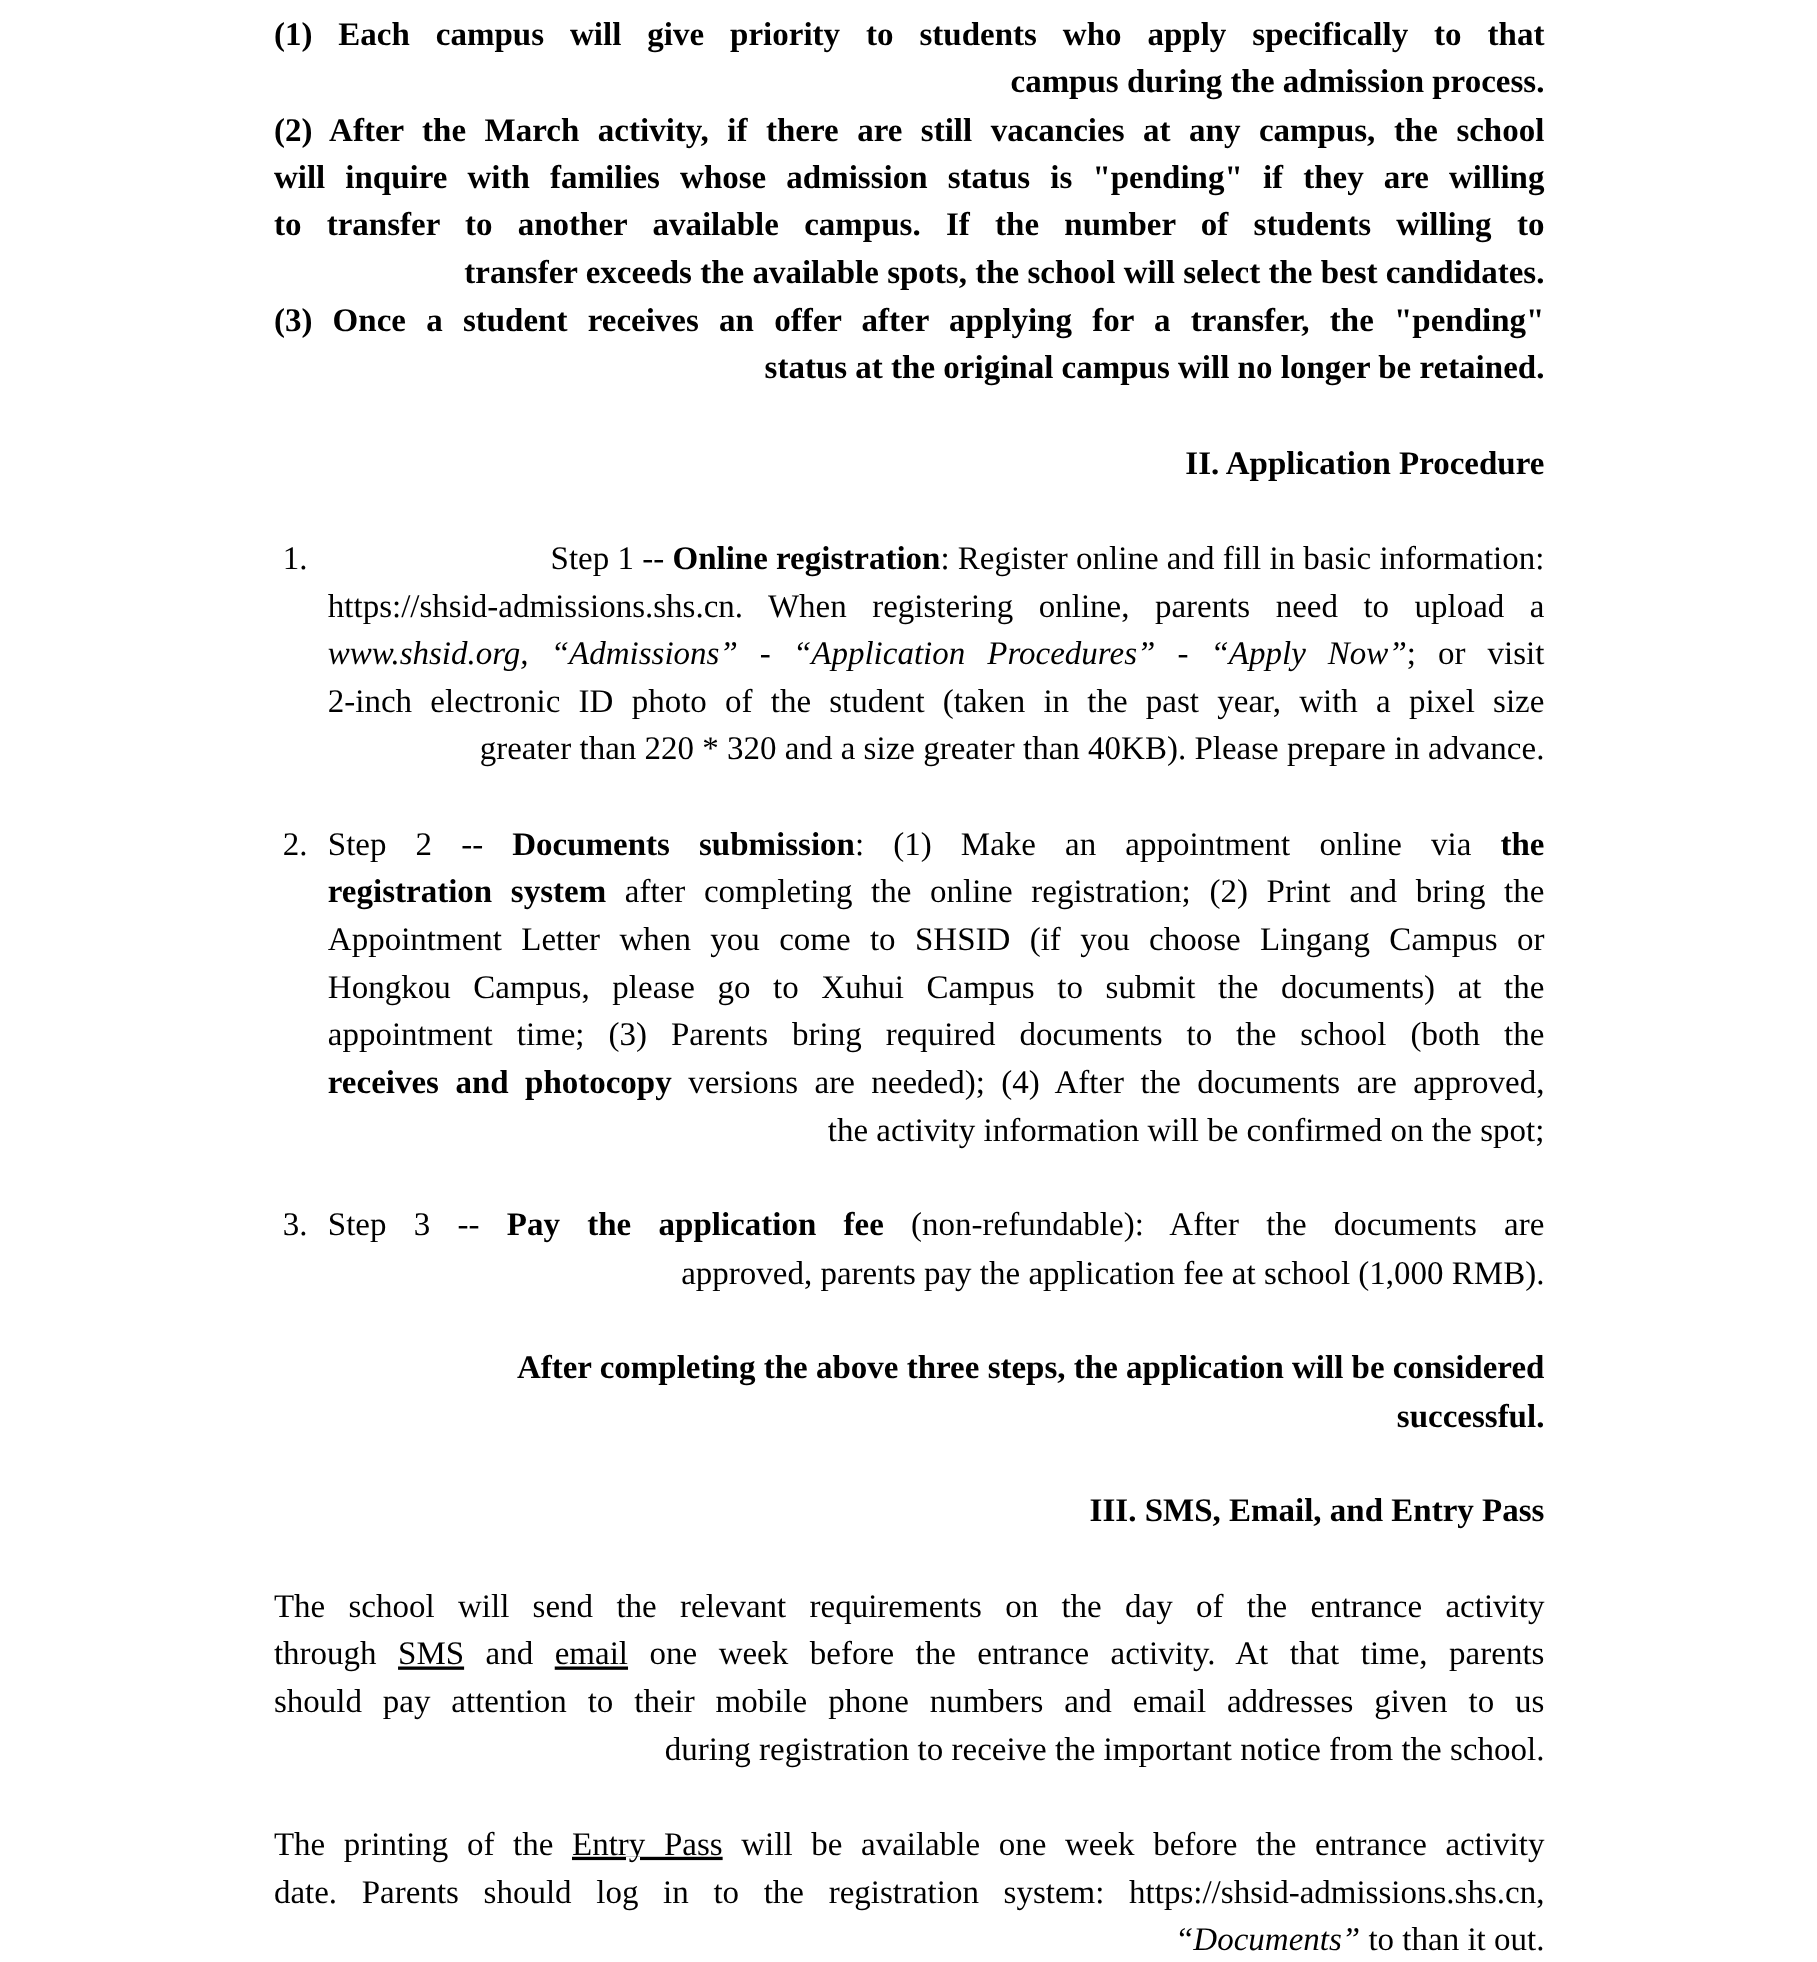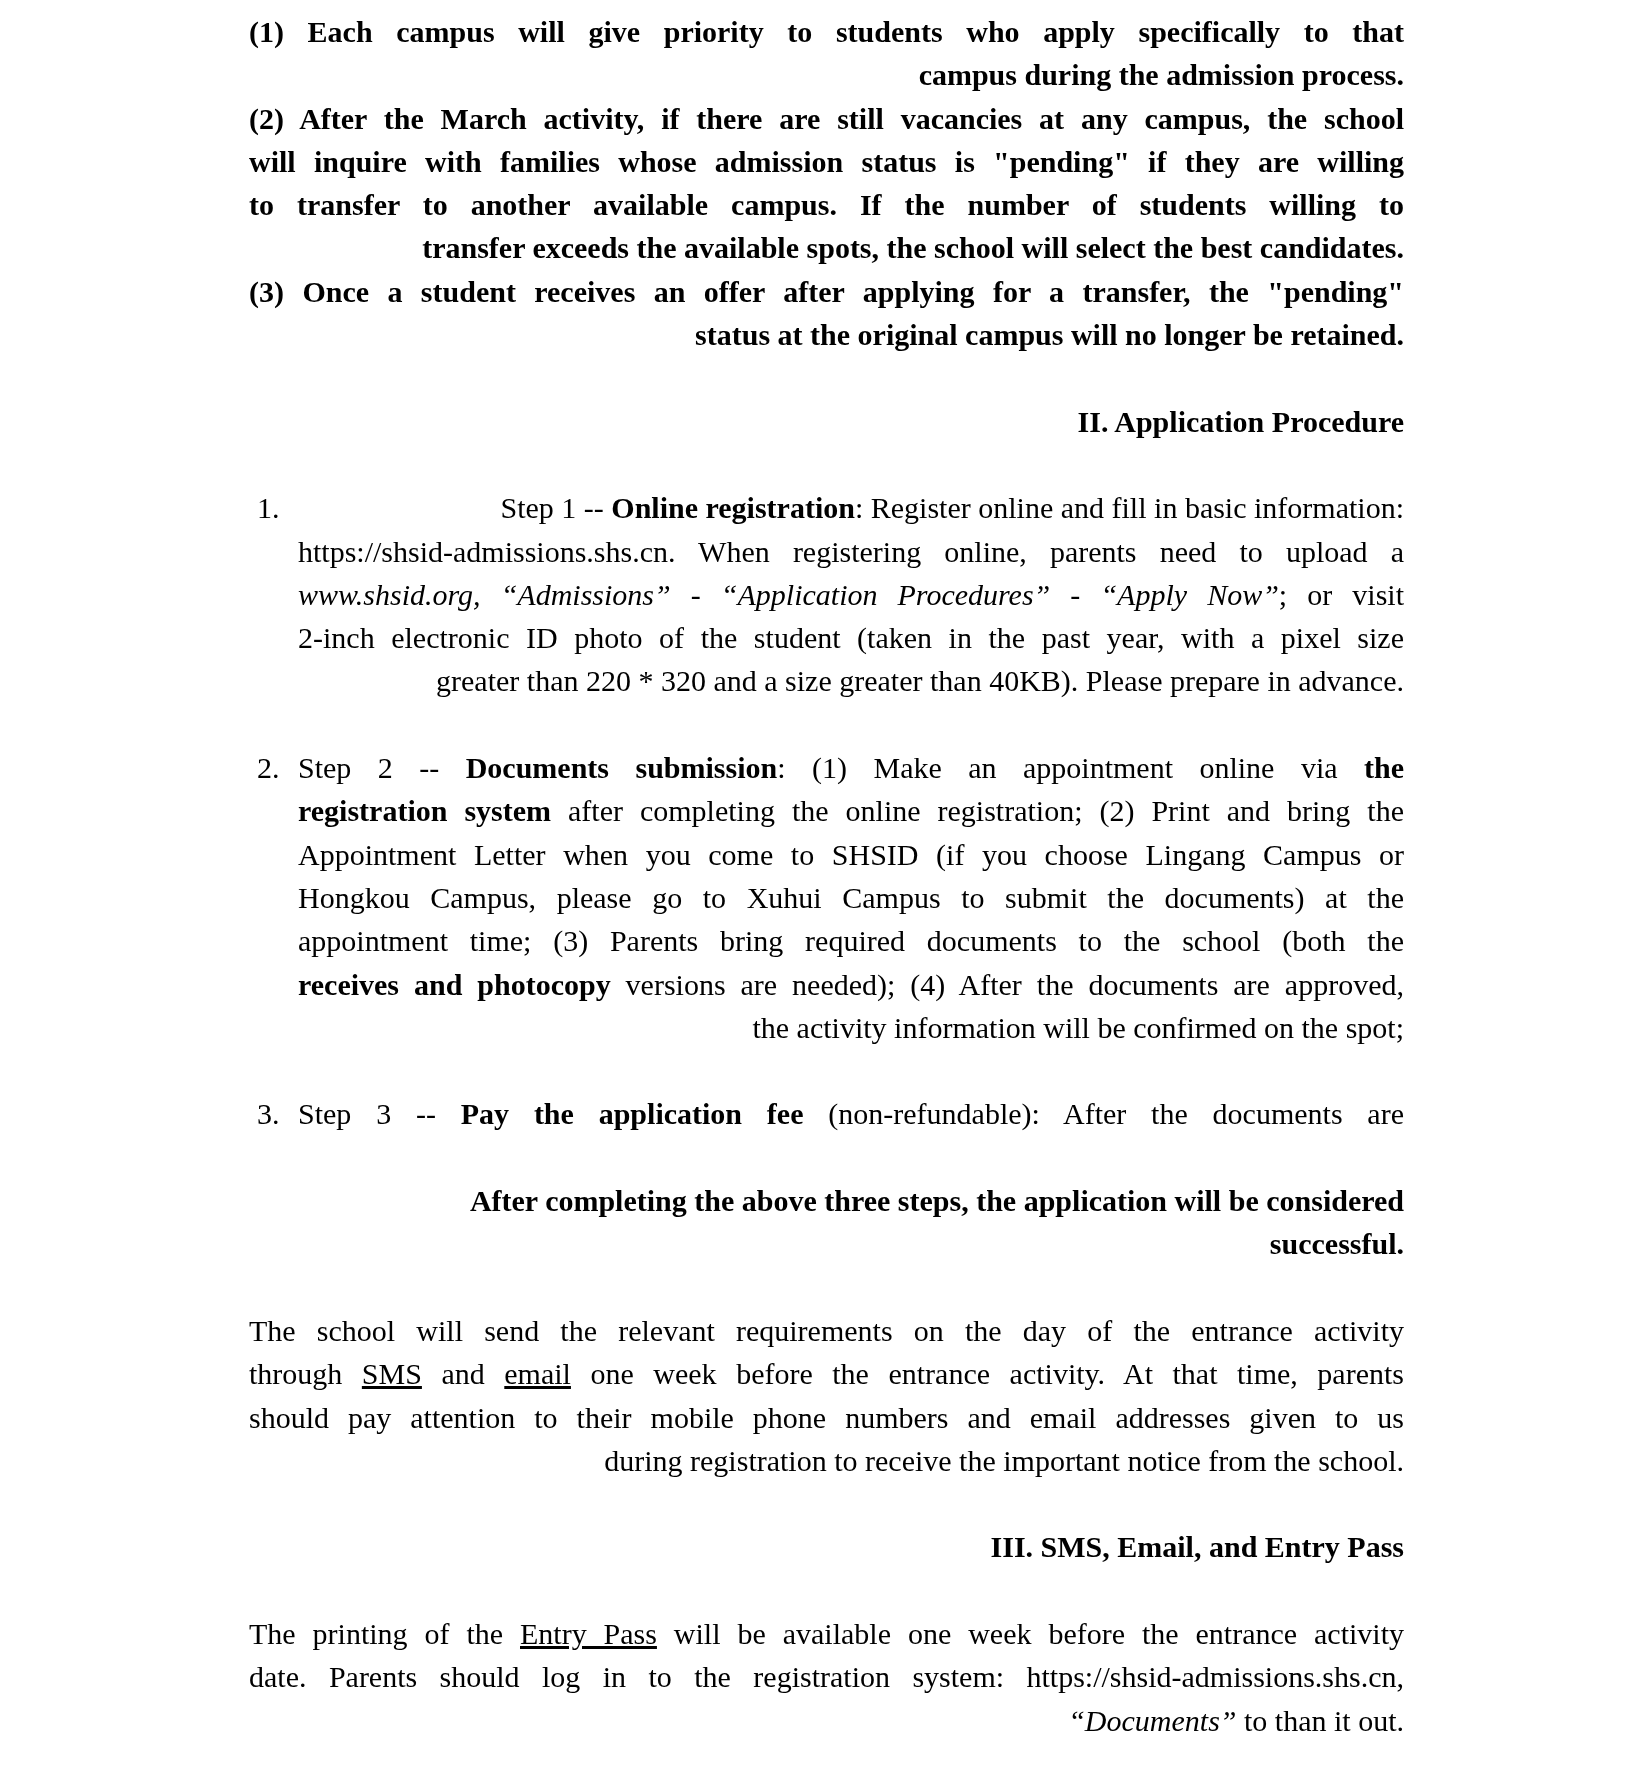--- a/index.html
+++ b/index.html
@@ -63,32 +63,33 @@
       <div class="line j"><span class="b">registration system</span><span> after completing the online registration; (2) Print and bring the</span></div>
       <div class="line j"><span>Appointment Letter when you come to SHSID (if you choose Lingang Campus or</span></div>
       <div class="line j"><span>Hongkou Campus, please go to Xuhui Campus to submit the documents) at the</span></div>
       <div class="line j"><span>appointment time; (3) Parents bring required documents to the school (both the</span></div>
       <div class="line j"><span class="b">receives and photocopy</span><span> versions are needed); (4) After the documents are approved,</span></div>
       <div class="line"><span>the activity information will be confirmed on the spot;</span></div>
     </div>
     <div class="block gap li">
       <span class="marker">3.</span>
       <div class="line j"><span>Step 3 -- </span><span class="b">Pay the application fee</span><span> (non-refundable): After the documents are</span></div>
+      <div class="line"><span>approved, parents pay the application fee at school (1,000 RMB).</span></div>
     </div>
     <div class="block gap">
       <div class="line"><span class="b">After completing the above three steps, the application will be considered</span></div>
       <div class="line"><span class="b">successful.</span></div>
     </div>
     <div class="block gap">
+      <div class="line"><span class="b">III. SMS, Email, and Entry Pass</span></div>
+    </div>
+    <div class="block gap">
       <div class="line j"><span>The school will send the relevant requirements on the day of the entrance activity</span></div>
       <div class="line j"><span>through </span><span class="u">SMS</span><span> and </span><span class="u">email</span><span> one week before the entrance activity. At that time, parents</span></div>
       <div class="line j"><span>should pay attention to their mobile phone numbers and email addresses given to us</span></div>
       <div class="line"><span>during registration to receive the important notice from the school.</span></div>
-    </div>
-    <div class="block gap">
-      <div class="line"><span class="b">III. SMS, Email, and Entry Pass</span></div>
     </div>
     <div class="block gap">
       <div class="line j"><span>The printing of the </span><span class="u">Entry Pass</span><span> will be available one week before the entrance activity</span></div>
       <div class="line j"><span>date. Parents should log in to the registration system: https://shsid-admissions.shs.cn,</span></div>
       <div class="line"><span class="i">“Documents”</span><span> to than it out.</span></div>
     </div>
   </div>
 
 </body></html>

